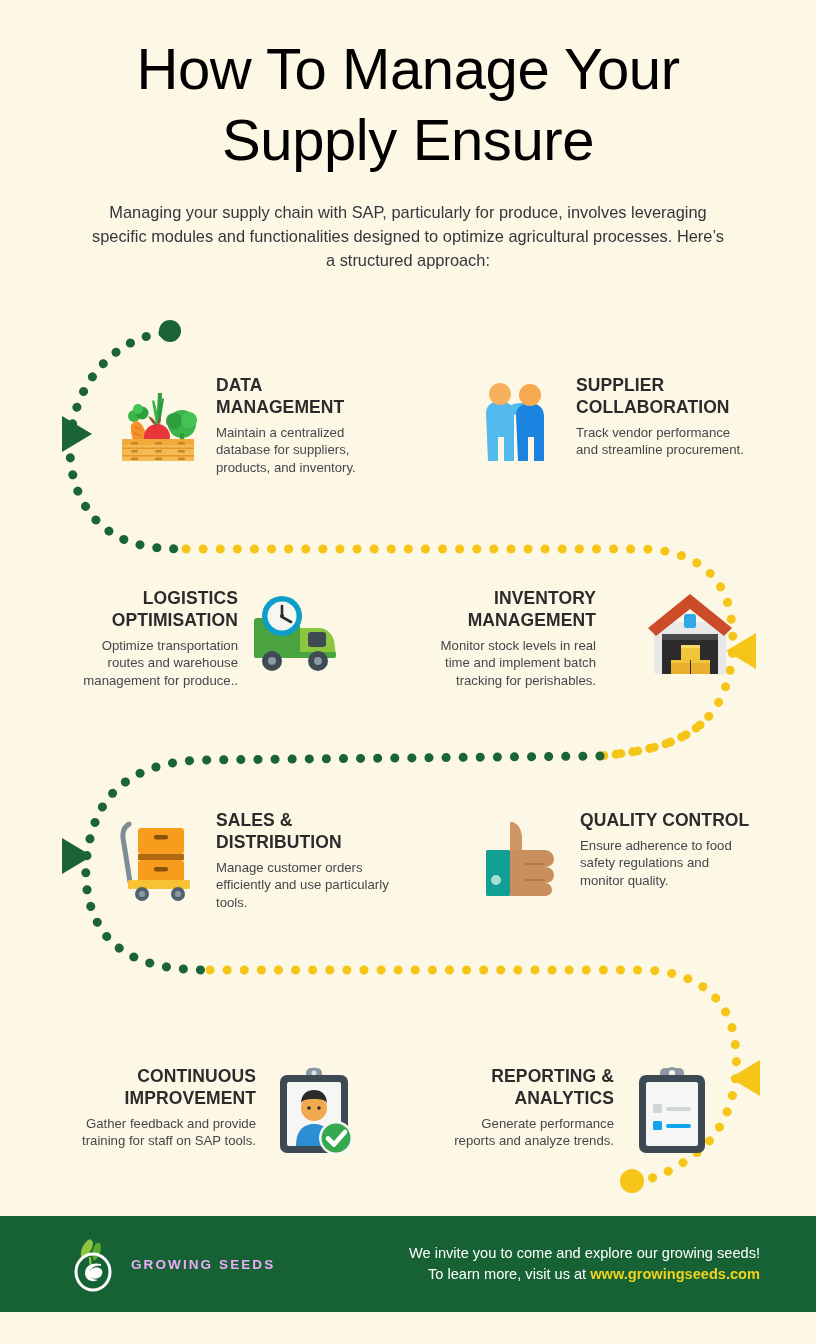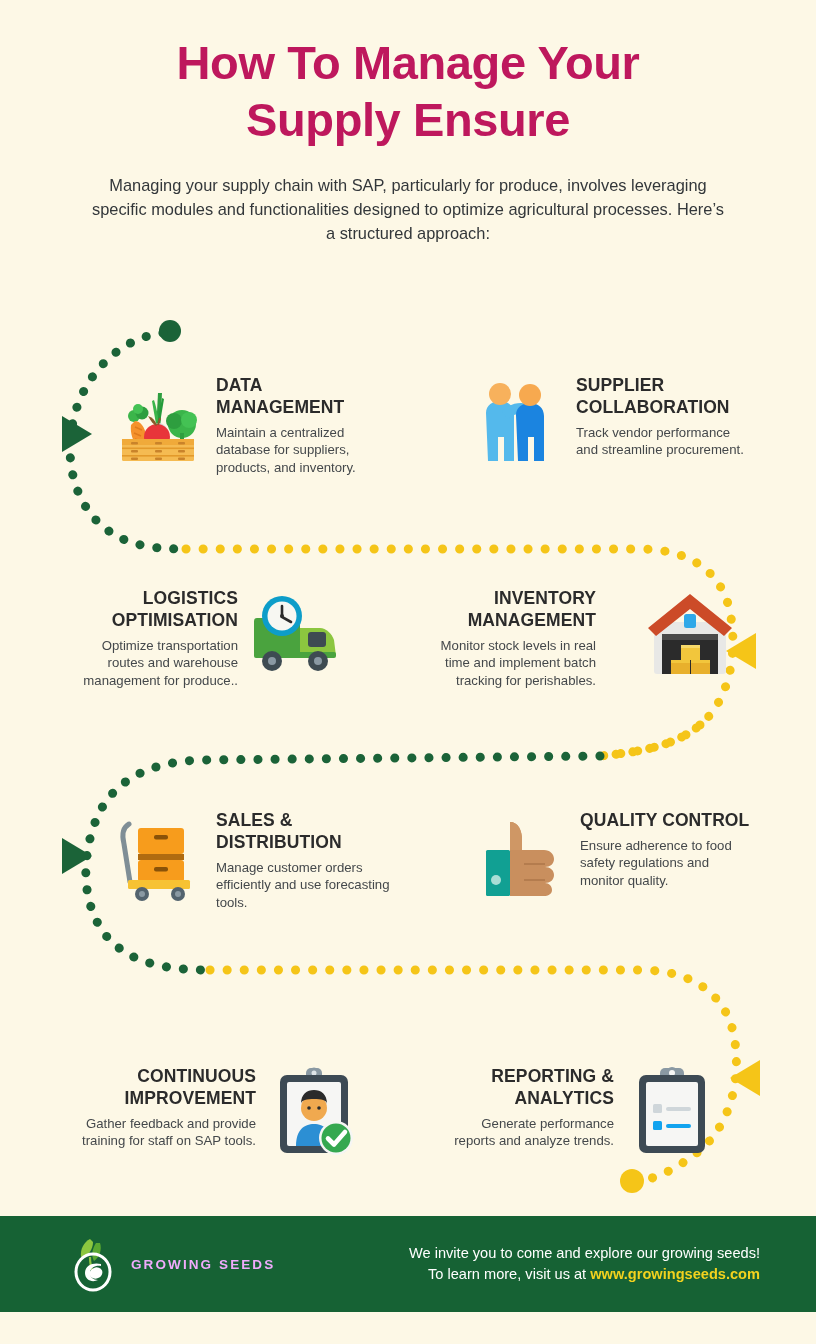--- a/index.html
+++ b/index.html
@@ -24,24 +24,24 @@
 
   
   .header {
     position: absolute;
     top: 34px;
     left: 60px;
     width: 696px;
     text-align: center;
   }
   .title {
-    font-size: 47px;
+    font-size: 58px;
     line-height: 1.22;
-    font-weight: bold;
-    color: #be185d;
+    font-weight: normal;
+    color: #000000;
     letter-spacing: -0.4px;
     margin: 0;
     padding: 0 30px;
   }
   .subtitle {
     margin: 24px auto 0;
     width: 640px;
     font-size: 16.4px;
     line-height: 1.48;
     color: #33373a;
@@ -334,21 +334,21 @@
           <rect x="16" y="70" width="62" height="9" rx="1.5" fill="#f7c233"></rect>
 
           <circle cx="30" cy="84" r="7" fill="#53636e"></circle>
           <circle cx="30" cy="84" r="3" fill="#8a99a3"></circle>
           <circle cx="66" cy="84" r="7" fill="#53636e"></circle>
           <circle cx="66" cy="84" r="3" fill="#8a99a3"></circle>
         </svg>
       </div>
       <div class="txt lt">
         <div class="h">SALES &amp; DISTRIBUTION</div>
-        <div class="p">Manage customer orders efficiently and use forecasting tools.</div>
+        <div class="p">Manage customer orders efficiently and use particularly tools.</div>
       </div>
     </div>
 
     <div class="cell" style="margin-left:84px;">
       <div class="ic">
         <svg viewBox="0 0 92 92">
 
           <path d="M34 12 C42 12 46 20 46 30 L46 40 L68 40 C74 40 78 44 78 49 C78 54 74 57 69 57
                    C74 57 78 60 78 65 C78 70 74 73 69 73 C73 73 76 76 76 80
                    C76 84 72 86 68 86 L34 86 L34 30 Z" fill="#c98f5e"></path>

